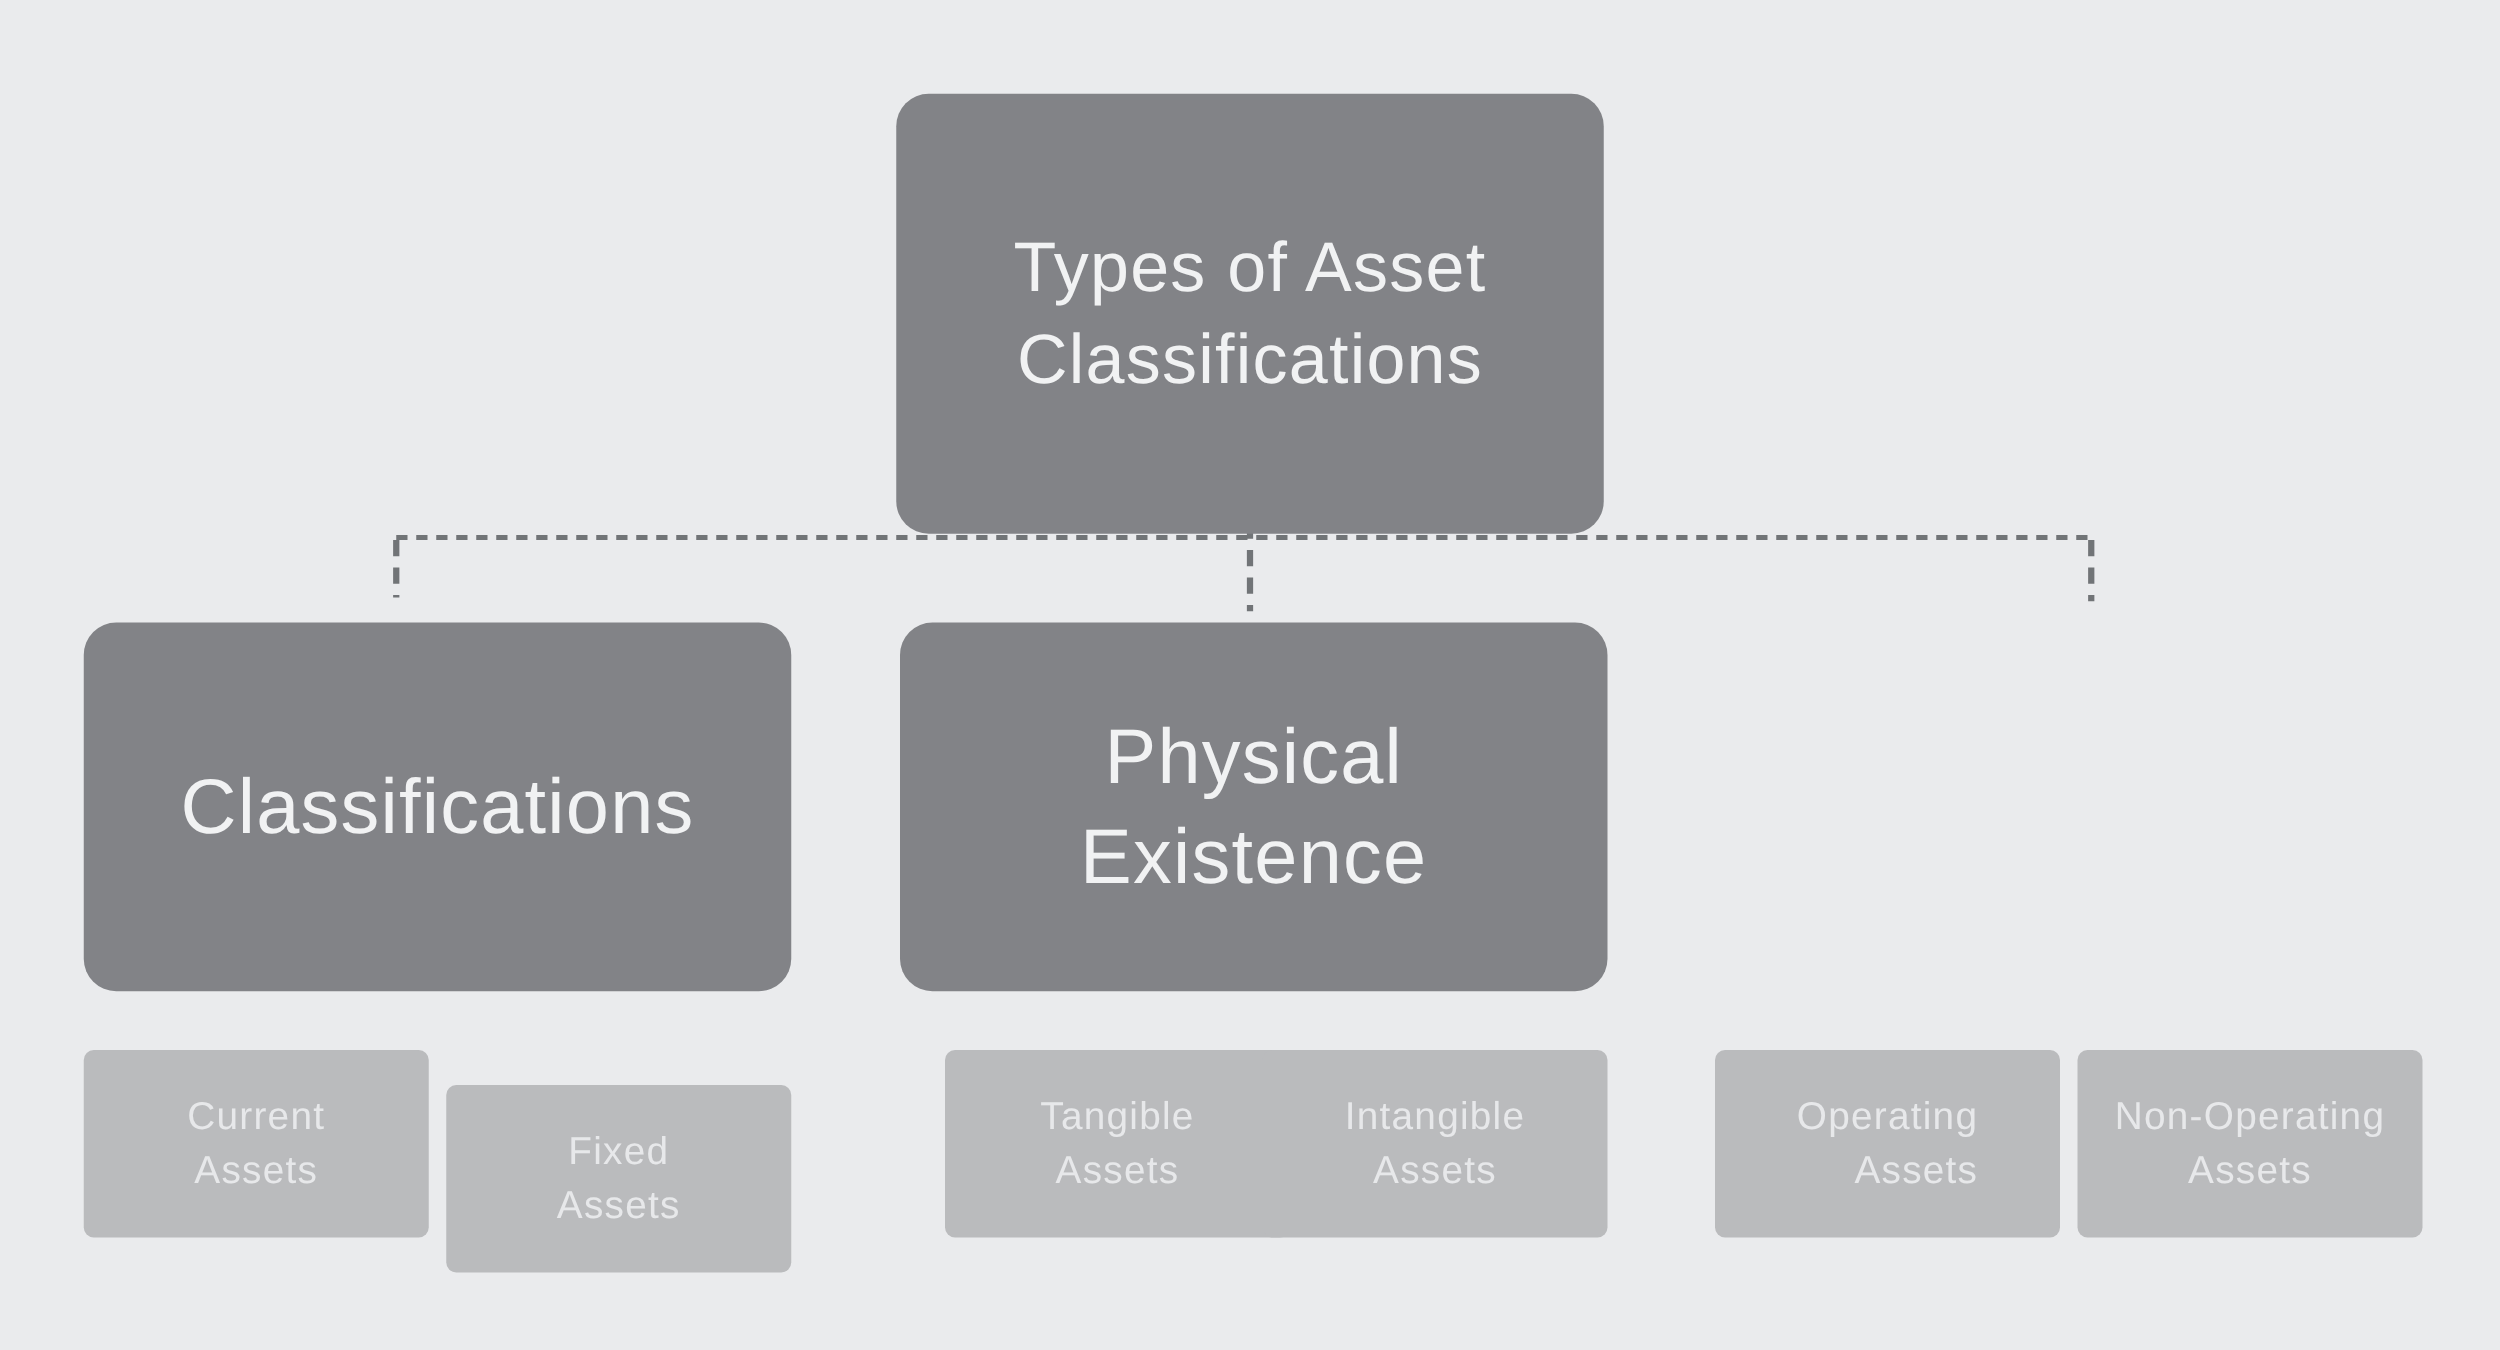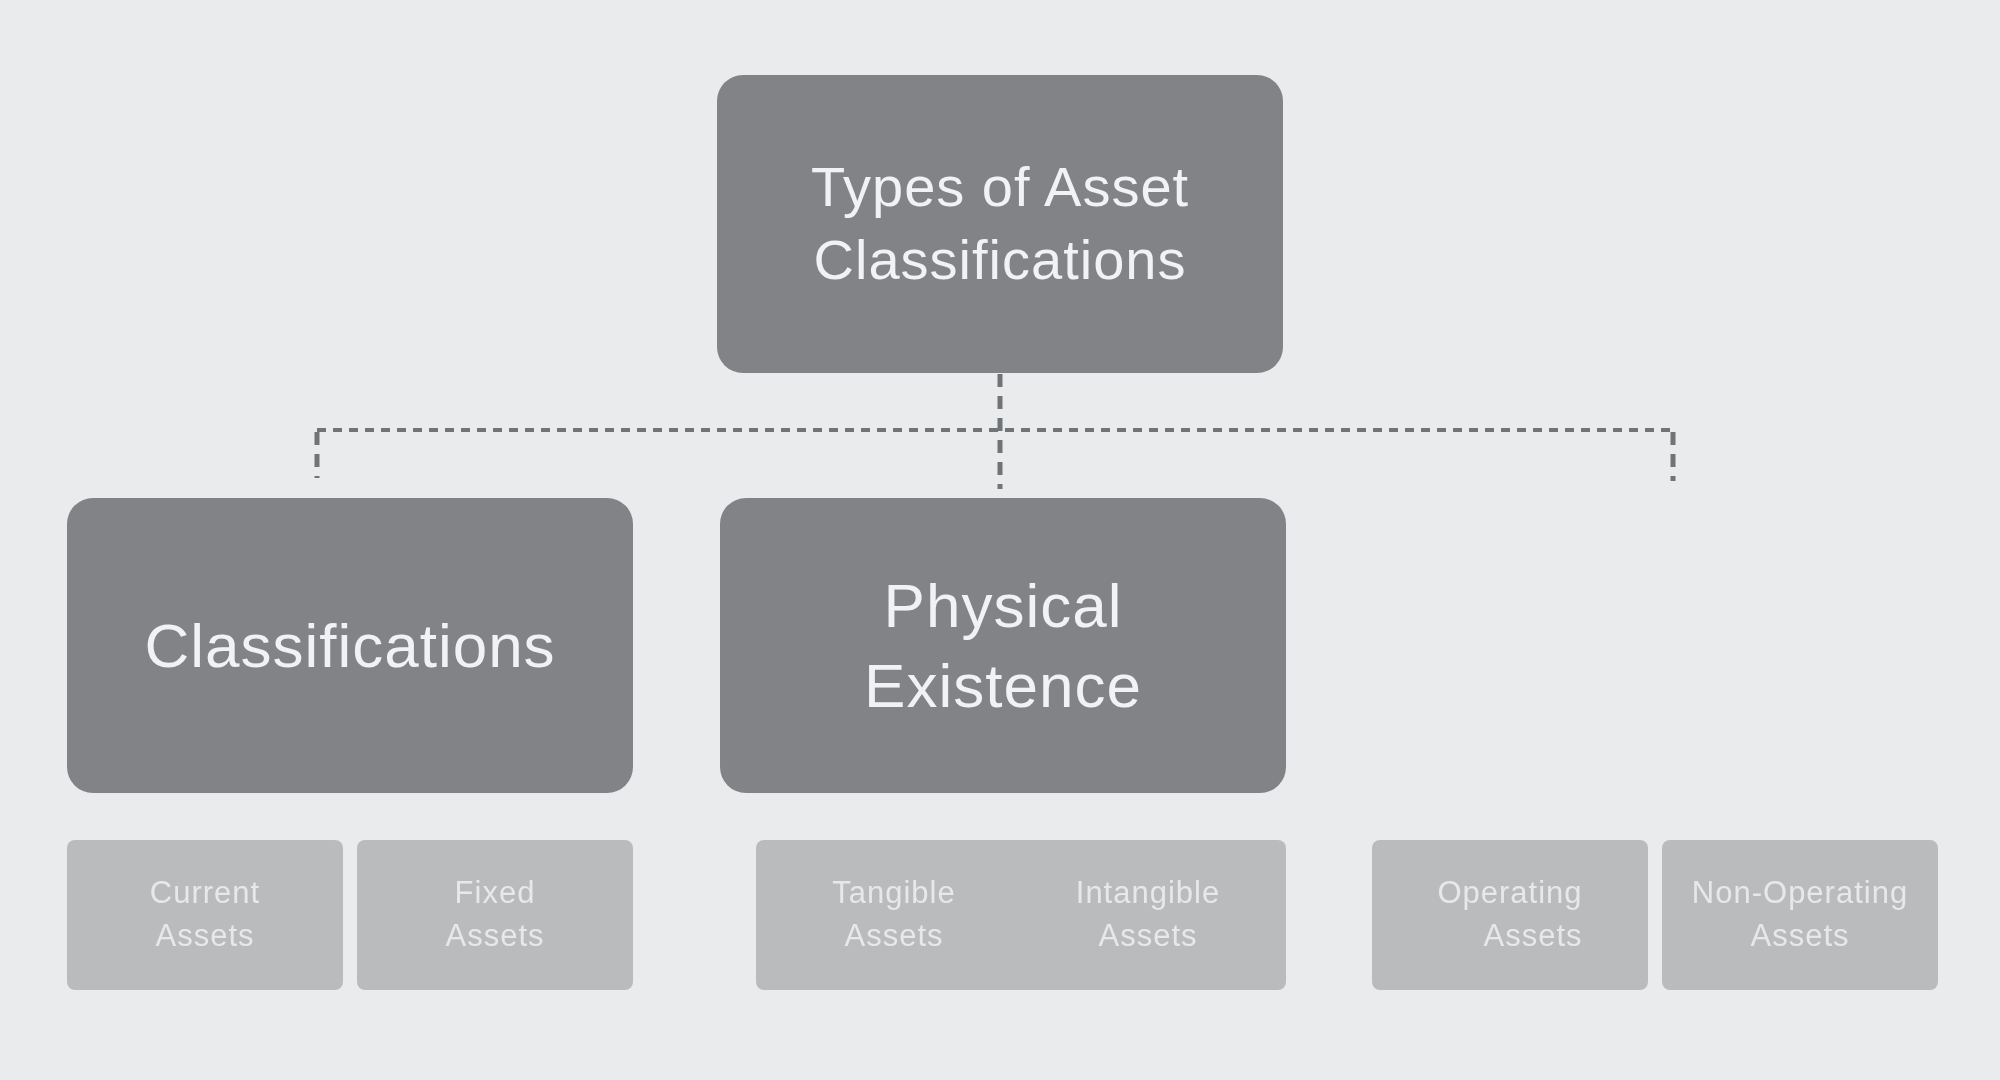--- a/index.html
+++ b/index.html
@@ -35,28 +35,28 @@
     color: var(--text-on-dark, #f1f2f3);
     border-radius: 26px;
   }
   .node-light {
     background: var(--node-light, #babbbd);
     color: var(--text-on-light, #e7e8ea);
     border-radius: 8px;
     font-size: 31px;
     line-height: 1.38;
   }
-  .root-node  { left: 717px;  top: 75px;  width: 566px; height: 298px; font-size: 56px; line-height: 1.3; }
+  .root-node  { left: 717px;  top: 75px;  width: 566px; height: 352px; font-size: 56px; line-height: 1.3; }
   .branch     { top: 498px; width: 566px; height: 295px; font-size: 62px; line-height: 1.28; }
   .branch-0   { left: 67px; }
   .branch-1   { left: 720px; }
   .branch-2   { left: 1372px; }
   .leaf       { top: 840px; width: 276px; height: 150px; }
   .leaf-0-0   { left: 67px; }
-  .leaf-0-1   { left: 357px; }
+  .leaf-0-1   { left: 357px; margin-top: 28px; }
   .leaf-1-0   { left: 756px; }
   .leaf-1-1   { left: 1010px; }
   .leaf-2-0   { left: 1372px; text-align: right; }
   .leaf-2-1   { left: 1662px; justify-content: center; }
 </style>
 </head>
 <body>
 
 <div class="canvas">
 

